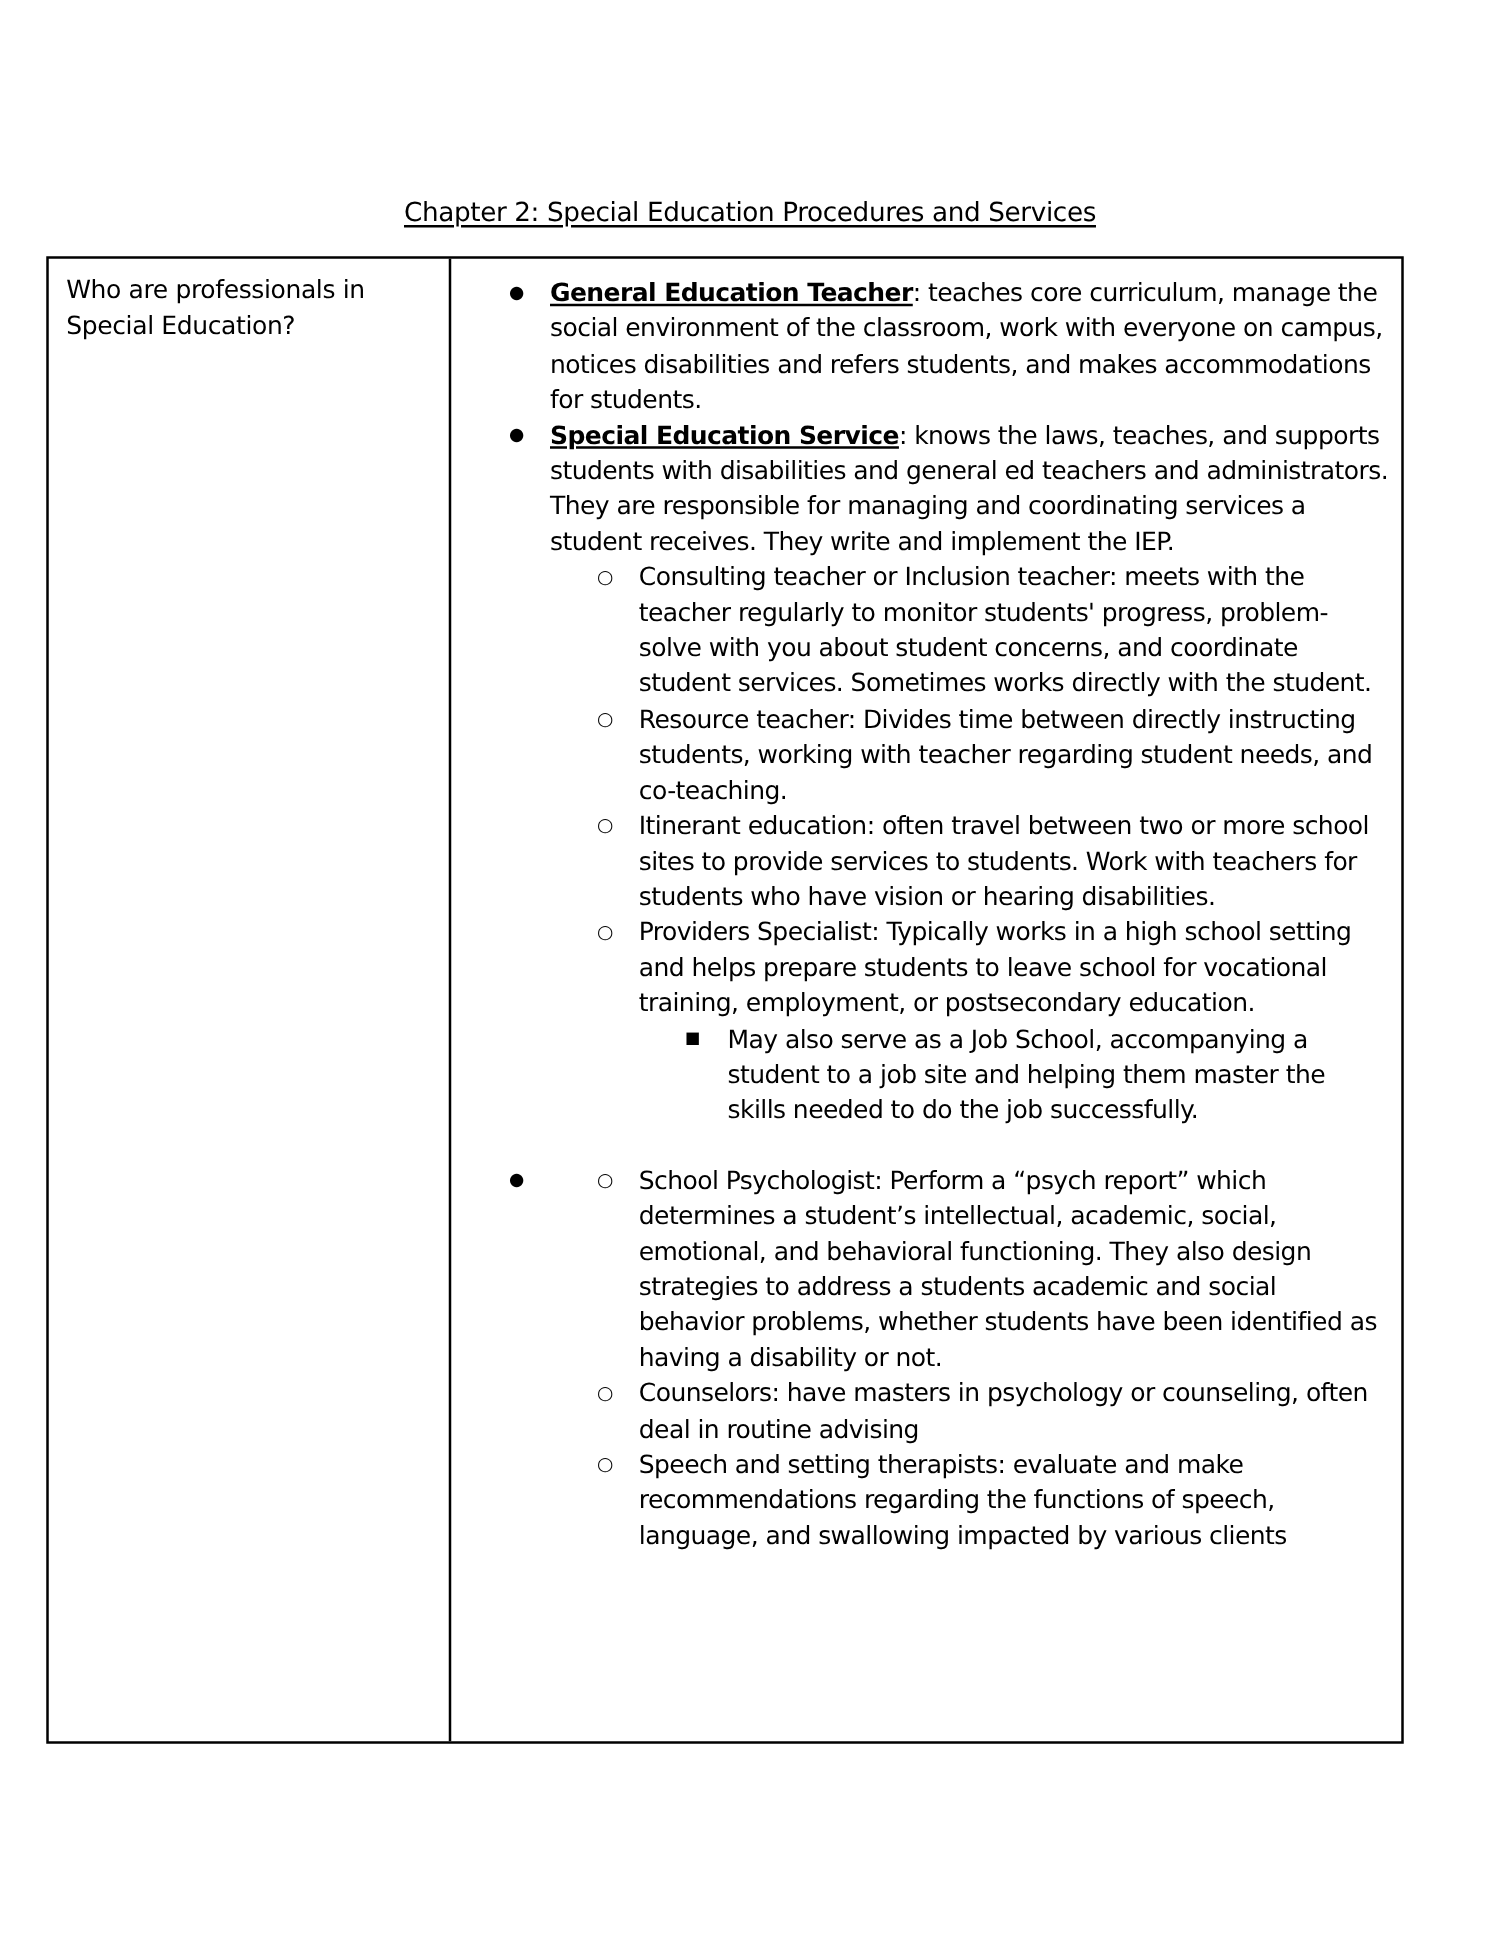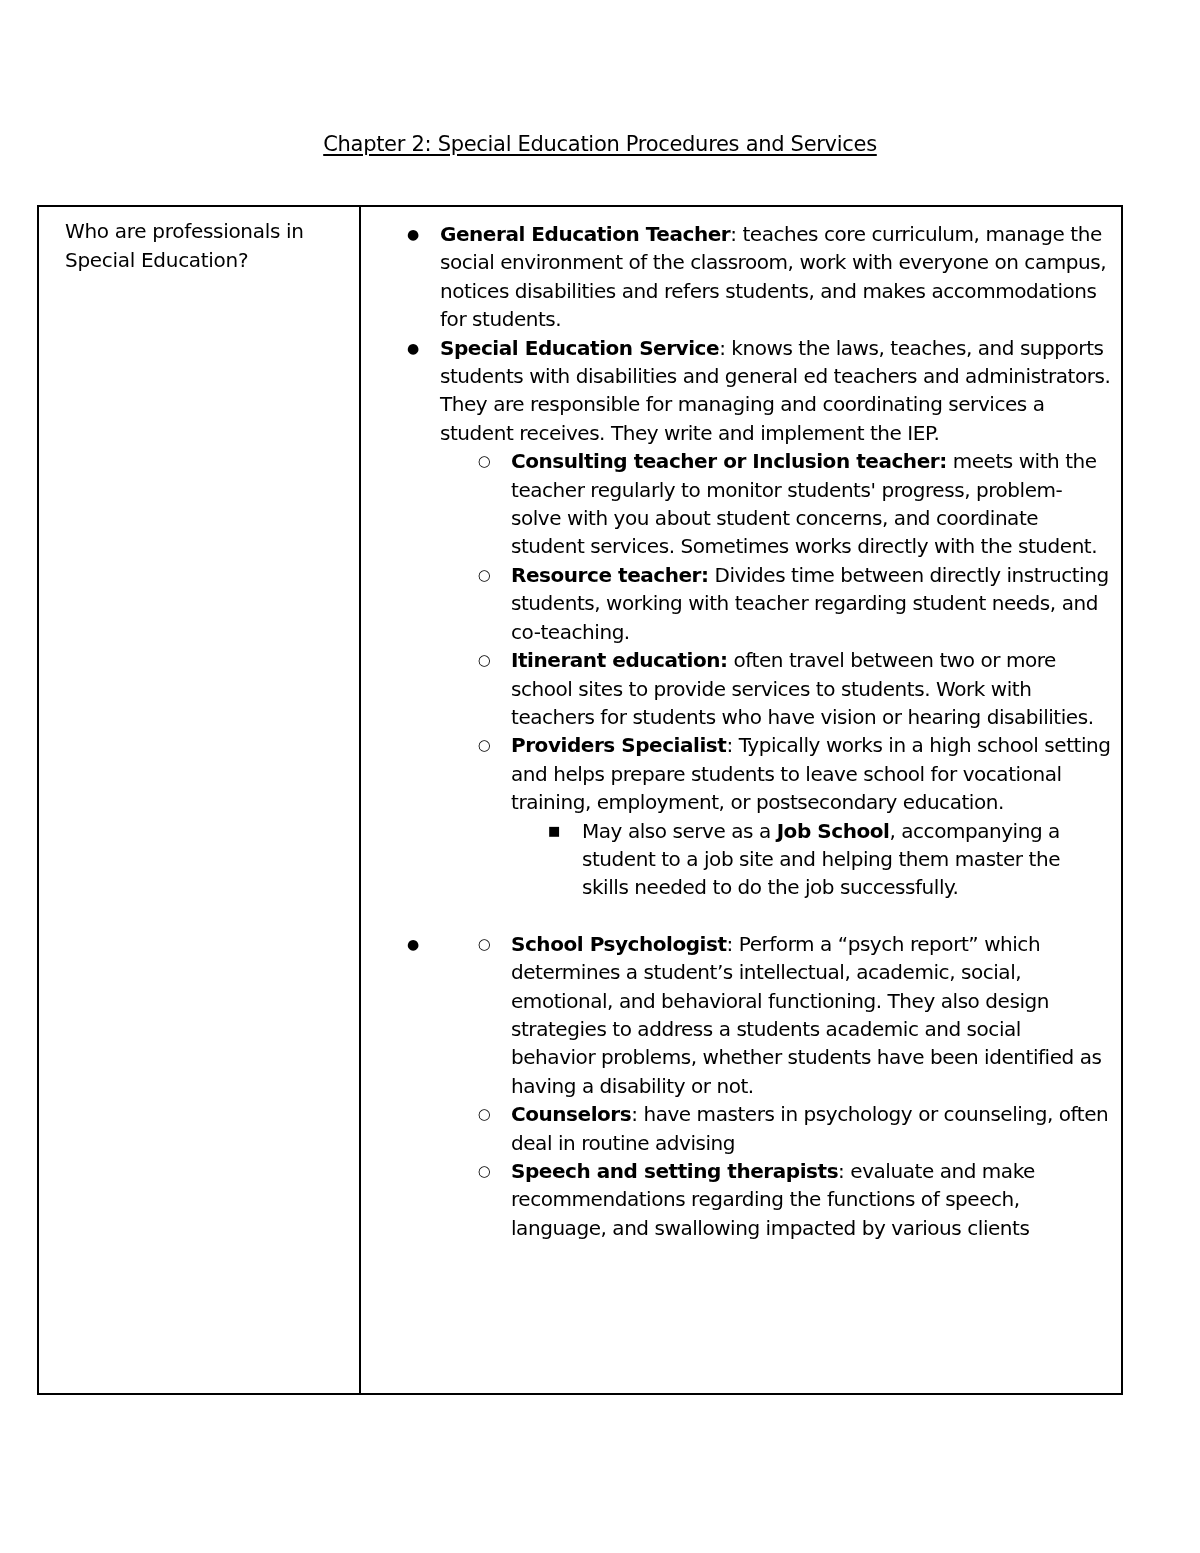--- a/index.html
+++ b/index.html
@@ -11,21 +11,21 @@
       width: 1200px;
       height: 1553px;
       position: relative;
       font-family: "DejaVu Sans", sans-serif;
       color: #000000;
       overflow: hidden;
     }
     .page-title {
       position: absolute;
       left: 0;
-      top: 129px;
+      top: 155px;
       width: 1200px;
       text-align: center;
       font-size: 21px;
       line-height: 30px;
       text-decoration: underline;
       text-underline-offset: 3px;
       letter-spacing: -0.3px;
     }
     .notes-table {
       position: absolute;
@@ -34,21 +34,21 @@
       width: 1086px;
       height: 1190px;
       border: 2.5px solid #000;
       box-sizing: border-box;
       display: flex;
     }
     .col-question {
       width: 322px;
       border-right: 2.5px solid #000;
       box-sizing: border-box;
-      padding: 10px 10px 0 26px;
+      padding: 10px 10px 0 14px;
       font-size: 20px;
       line-height: 28.5px;
       letter-spacing: -0.3px;
     }
     .col-answer {
       flex: 1;
       position: relative;
       padding-top: 13px;
       font-size: 20px;
       line-height: 28.4px;
@@ -66,23 +66,24 @@
       width: 20px;
       text-align: center;
       font-size: 14px;
       line-height: 28.4px;
     }
     .lvl1 .bullet { left: 42px; }
     .lvl2 .bullet { left: 113px; font-size: 15px; }
     .lvl3 .bullet { left: 183px; font-size: 13px; }
     .term-u {
       font-weight: bold;
+      text-decoration: underline;
       text-underline-offset: 2px;
     }
-    .term-b { font-weight: bold; }
+    .term-b { font-weight: normal; }
     .spacer { height: 28px; }
   </style>
 </head>
 <body>
 
 <div class="page-title">Chapter 2: Special Education Procedures and Services</div>
 
 <div class="notes-table">
   <div class="col-question">
     <span>Who are professionals in Special Education?</span>

